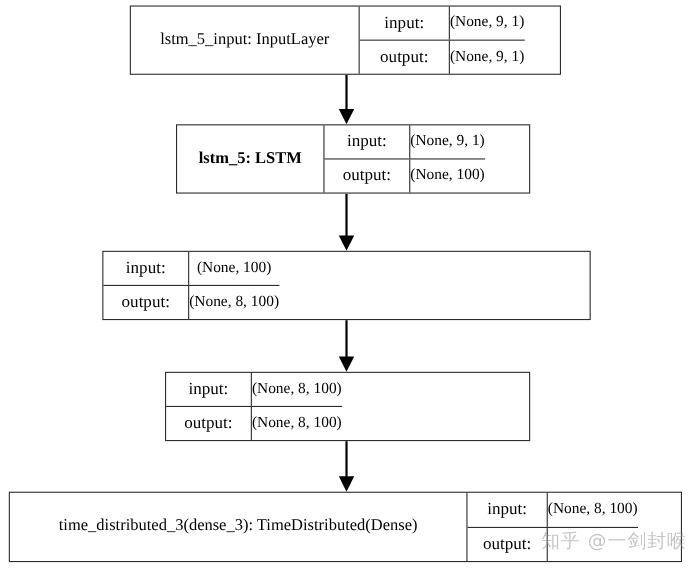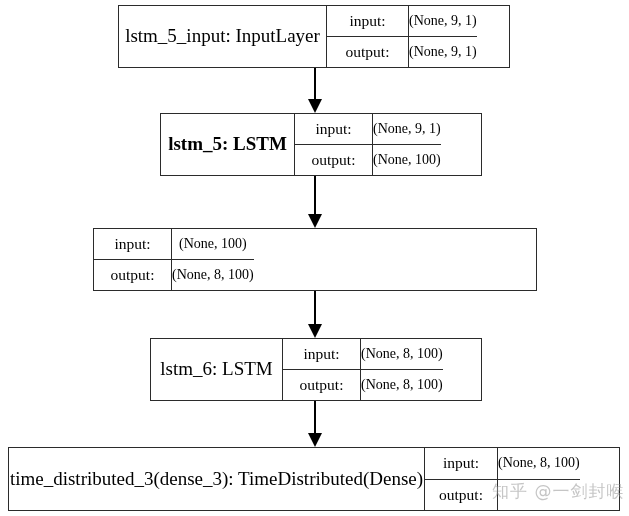--- a/index.html
+++ b/index.html
@@ -36,21 +36,21 @@
     z-index: 3;
   }
 
   .node-name {
     box-sizing: border-box;
     display: flex;
     align-items: center;
     justify-content: center;
     text-align: center;
     padding: 0 9px;
-    font-size: 19px;
+    font-size: 15px;
     line-height: 1.18;
     white-space: nowrap;
     border-right: 1.6px solid #2b2b2b;
   }
 
   .node-io {
     box-sizing: border-box;
     display: flex;
     flex-direction: column;
     flex: 0 0 auto;
@@ -216,21 +216,20 @@
       </div>
     </div>
   </div>
 
   <div class="arrow" id="arrow-3">
     <div class="shaft"></div>
     <div class="head"></div>
   </div>
 
   <div class="node" id="node-lstm6">
-    <div class="node-name">lstm_6: LSTM</div>
     <div class="node-io">
       <div class="io-row top">
         <div class="io-label">input:</div>
         <div class="io-shape">(None, 8, 100)</div>
       </div>
       <div class="io-row">
         <div class="io-label">output:</div>
         <div class="io-shape">(None, 8, 100)</div>
       </div>
     </div>

